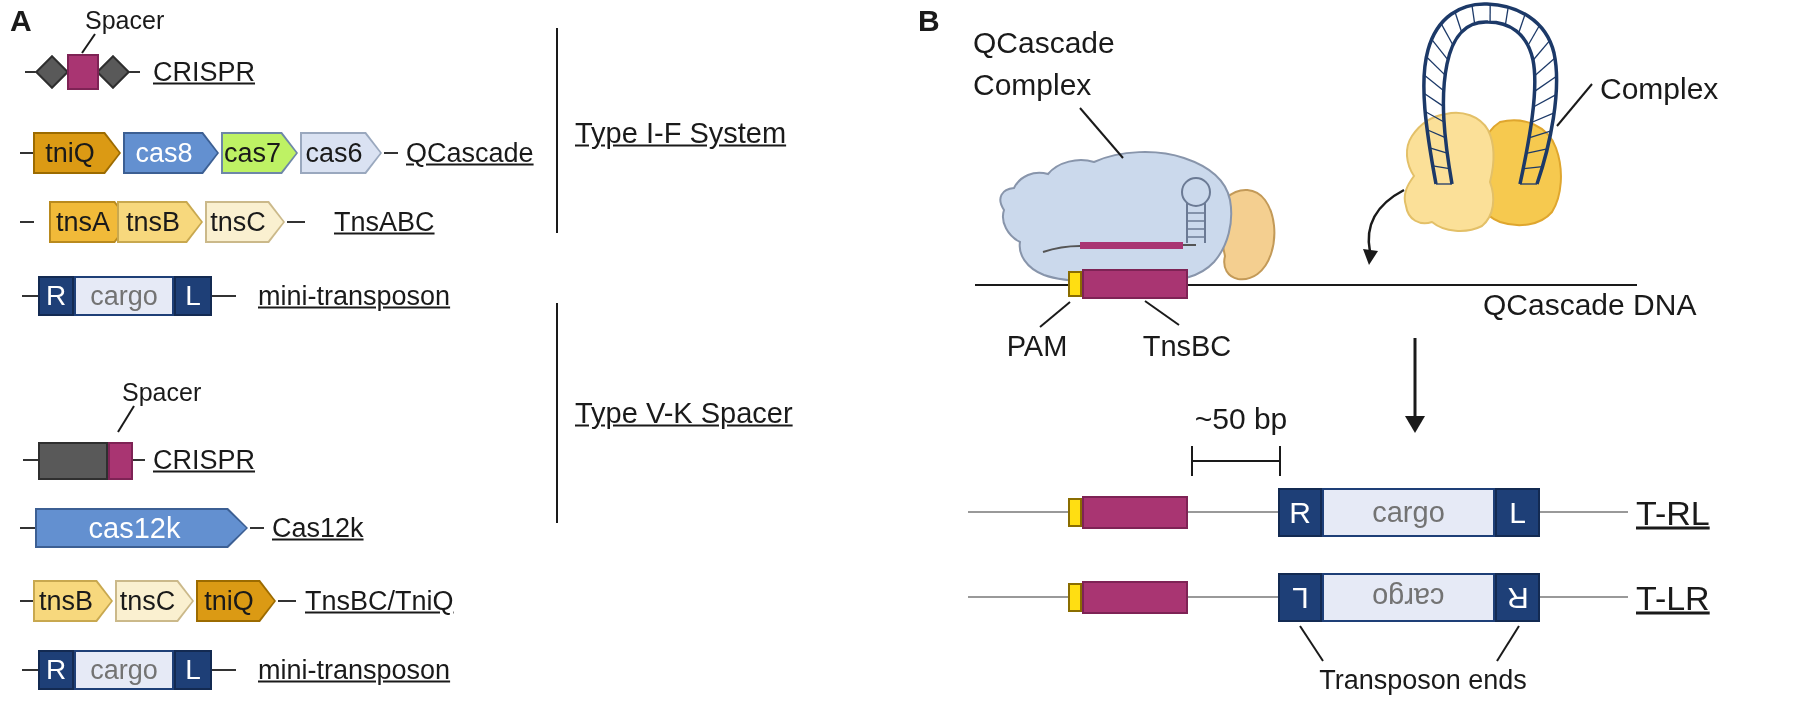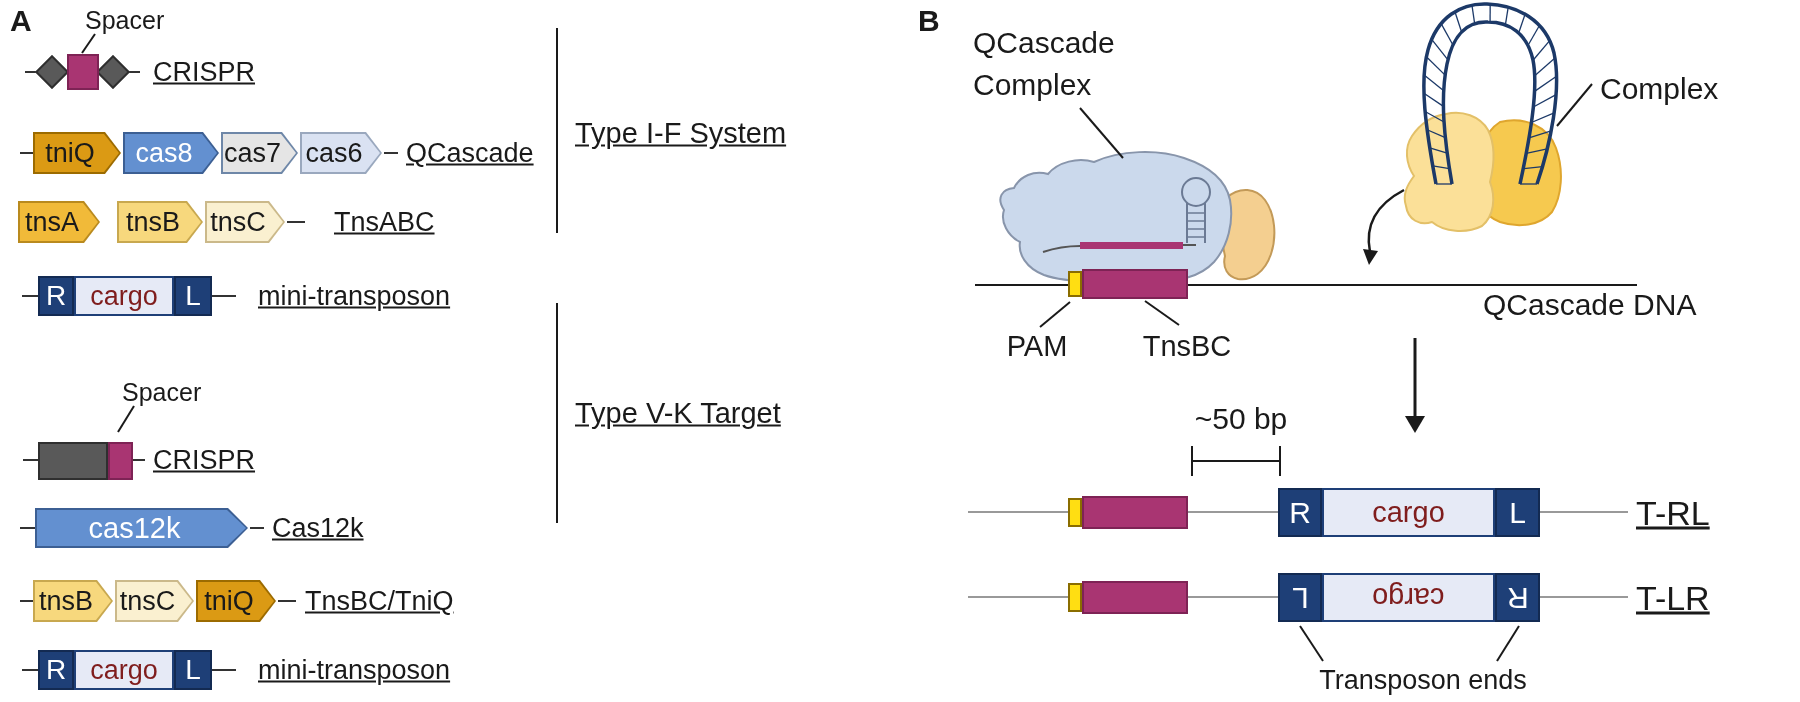--- a/index.html
+++ b/index.html
@@ -15,21 +15,21 @@
   .hline{position:absolute;height:2px;background:#333;}
   .grayline{background:#999!important;}
   
   .gene{position:absolute;}
   .gene .outer{position:absolute;inset:0;}
   .gene .inner{position:absolute;inset:2px;display:flex;align-items:center;justify-content:center;}
   .gene .txt{font-size:27px;padding-right:14px;}
   
   .box{position:absolute;display:flex;align-items:center;justify-content:center;box-sizing:border-box;}
   .navy-letter{color:#fff;font-size:28px;}
-  .cargo-txt{font-size:27px;color:#7f1d1d;}
+  .cargo-txt{font-size:27px;color:#737373;}
   .diamond{position:absolute;width:24px;height:24px;background:#595959;border:2px solid #2f2f2f;transform:rotate(45deg);box-sizing:border-box;}
   .flip{transform:rotate(180deg);display:inline-block;}
   svg{position:absolute;left:0;top:0;}
 </style>
 </head>
 <body>
 
 <div id="fig">
 
   <svg width="1800" height="702" viewBox="0 0 1800 702">
@@ -130,35 +130,35 @@
       </div>
   </div>
   <div class="gene" style="left:123px;top:132px;width:96px;height:42px;">
     <div class="outer" style="background:#3C5F93;clip-path:polygon(0 0,calc(100% - 16px) 0,100% 50%,calc(100% - 16px) 100%,0 100%);"></div>
     <div class="inner" style="background:#6390D0;clip-path:polygon(0 0,calc(100% - 15px) 0,100% 50%,calc(100% - 15px) 100%,0 100%);">
         <span class="txt" style="color:#fff;">cas8</span>
       </div>
   </div>
   <div class="gene" style="left:221px;top:132px;width:77px;height:42px;">
     <div class="outer" style="background:#6E87A8;clip-path:polygon(0 0,calc(100% - 16px) 0,100% 50%,calc(100% - 16px) 100%,0 100%);"></div>
-    <div class="inner" style="background:#e5e5e5;clip-path:polygon(0 0,calc(100% - 15px) 0,100% 50%,calc(100% - 15px) 100%,0 100%);">
+    <div class="inner" style="background:#bef264;clip-path:polygon(0 0,calc(100% - 15px) 0,100% 50%,calc(100% - 15px) 100%,0 100%);">
         <span class="txt">cas7</span>
       </div>
   </div>
   <div class="gene" style="left:300px;top:132px;width:82px;height:42px;">
     <div class="outer" style="background:#9AA8BE;clip-path:polygon(0 0,calc(100% - 16px) 0,100% 50%,calc(100% - 16px) 100%,0 100%);"></div>
     <div class="inner" style="background:#DAE2F2;clip-path:polygon(0 0,calc(100% - 15px) 0,100% 50%,calc(100% - 15px) 100%,0 100%);">
         <span class="txt">cas6</span>
       </div>
   </div>
   <div class="hline" style="left:384px;top:152px;width:14px;"></div>
   <div class="abs lab vcenter" style="left:406px;top:153px;">QCascade</div>
 
   <div class="hline" style="left:20px;top:221px;width:14px;"></div>
-  <div class="gene" style="left:18px;top:201px;width:82px;height:42px;">
+  <div class="gene" style="left:49px;top:201px;width:82px;height:42px;">
     <div class="outer" style="background:#B98A1E;clip-path:polygon(0 0,calc(100% - 16px) 0,100% 50%,calc(100% - 16px) 100%,0 100%);"></div>
     <div class="inner" style="background:#F1BA39;clip-path:polygon(0 0,calc(100% - 15px) 0,100% 50%,calc(100% - 15px) 100%,0 100%);">
         <span class="txt">tnsA</span>
       </div>
   </div>
   <div class="gene" style="left:117px;top:201px;width:86px;height:42px;">
     <div class="outer" style="background:#C8A84F;clip-path:polygon(0 0,calc(100% - 16px) 0,100% 50%,calc(100% - 16px) 100%,0 100%);"></div>
     <div class="inner" style="background:#F7D87D;clip-path:polygon(0 0,calc(100% - 15px) 0,100% 50%,calc(100% - 15px) 100%,0 100%);">
         <span class="txt">tnsB</span>
       </div>
@@ -232,21 +232,21 @@
     </div>
   <div class="box" style="left:74px;top:650px;width:100px;height:40px;background:#E6EAF6;border:2px solid #1E3F77;">
       <span class="cargo-txt">cargo</span>
     </div>
   <div class="box" style="left:174px;top:650px;width:38px;height:40px;background:#1E3F77;border:2px solid #132A52;">
       <span class="navy-letter">L</span>
     </div>
   <div class="hline" style="left:212px;top:669px;width:24px;"></div>
   <div class="abs lab vcenter" style="left:258px;top:670px;">mini-transposon</div>
 
-  <div class="abs sys vcenter" style="left:575px;top:413px;">Type V-K Target</div>
+  <div class="abs sys vcenter" style="left:575px;top:413px;">Type V-K Spacer</div>
 
   <div class="abs panel-letter" style="left:918px;top:4px;">B</div>
 
   <div class="abs lab-big" style="left:973px;top:26px;">QCascade</div>
   <div class="abs lab-big" style="left:973px;top:68px;">Complex</div>
 
   <div class="abs lab-big" style="left:1600px;top:72px;">Complex</div>
 
   <div class="box" style="left:1068px;top:271px;width:14px;height:26px;background:#FFDE12;border:2px solid #8a6d00;"></div>
   <div class="box" style="left:1082px;top:269px;width:106px;height:30px;background:#A93572;border:2px solid #7E2355;"></div>

